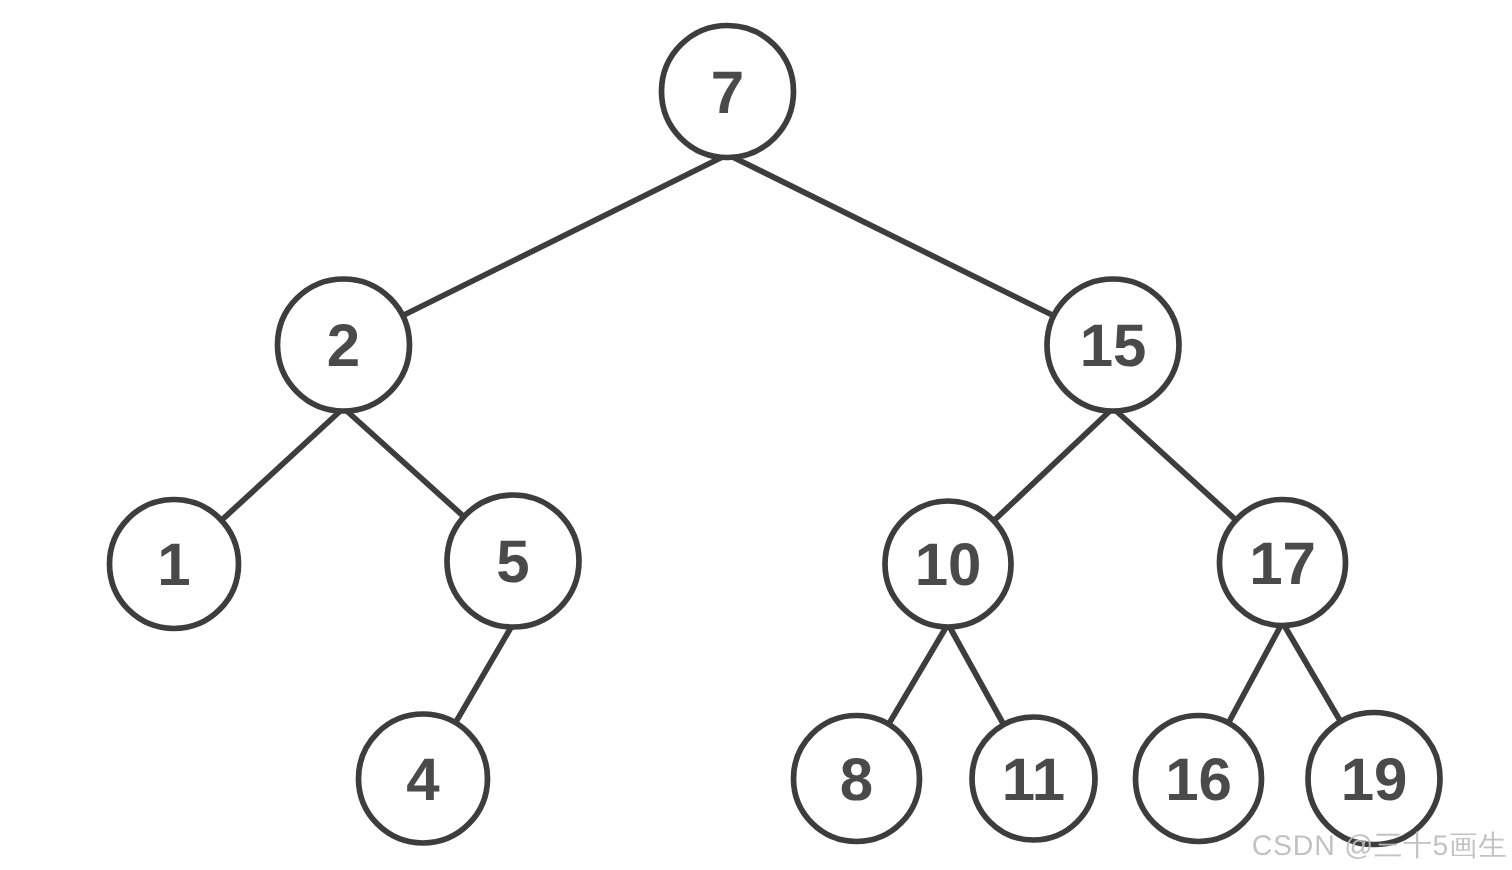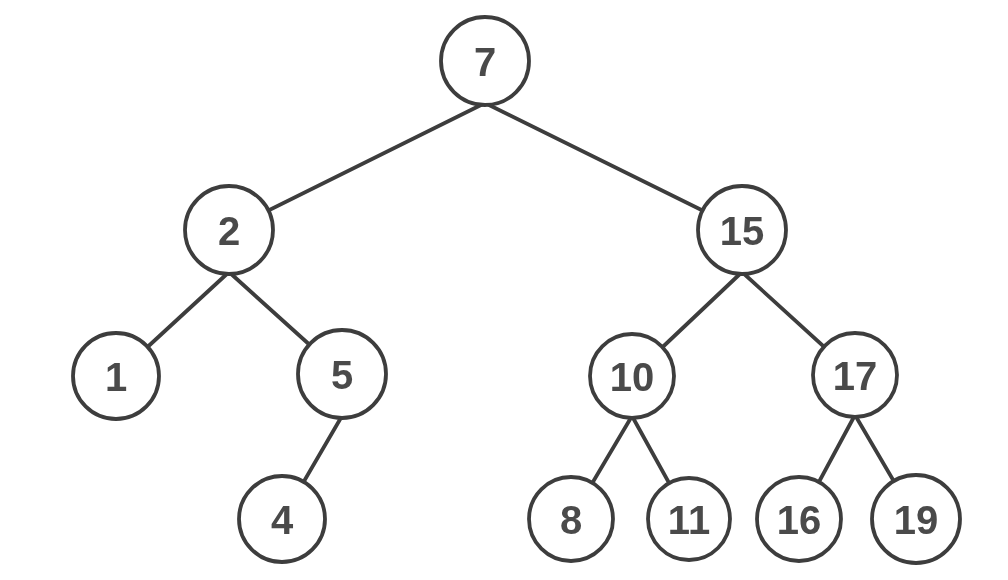--- a/index.html
+++ b/index.html
@@ -95,13 +95,14 @@
       </g>
       <g>
         <circle cx="799" cy="519" r="42" fill="#ffffff" stroke="#3d3d3d" stroke-width="3.8"></circle>
         <text x="799" y="520" text-anchor="middle" dominant-baseline="central" fill="#4a4a4a" font-size="40" class="node-label">16</text>
       </g>
       <g>
         <circle cx="916" cy="519" r="44" fill="#ffffff" stroke="#3d3d3d" stroke-width="3.8"></circle>
         <text x="916" y="520" text-anchor="middle" dominant-baseline="central" fill="#4a4a4a" font-size="40" class="node-label">19</text>
       </g>
     </svg>
+  <div class="watermark">CSDN @三十5画生</div>
 </div>
 
 </body></html>

